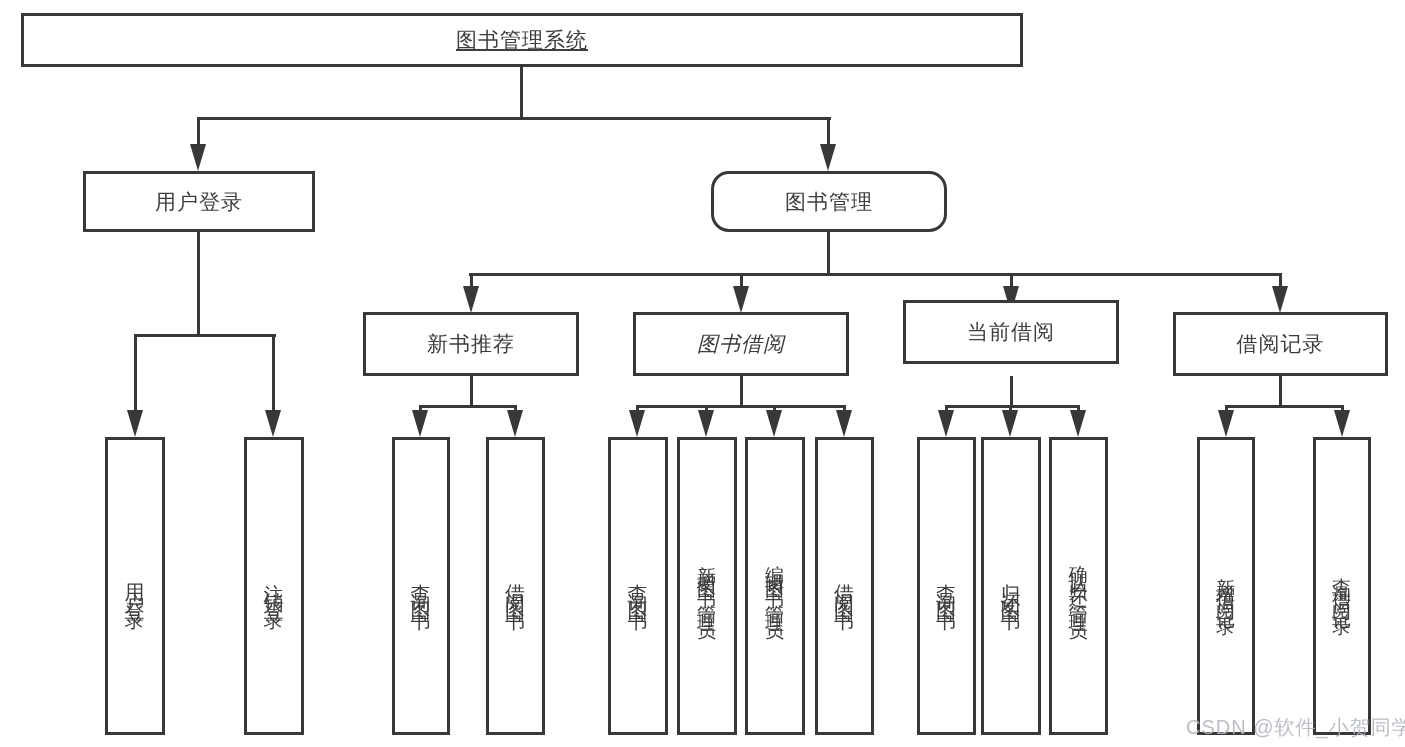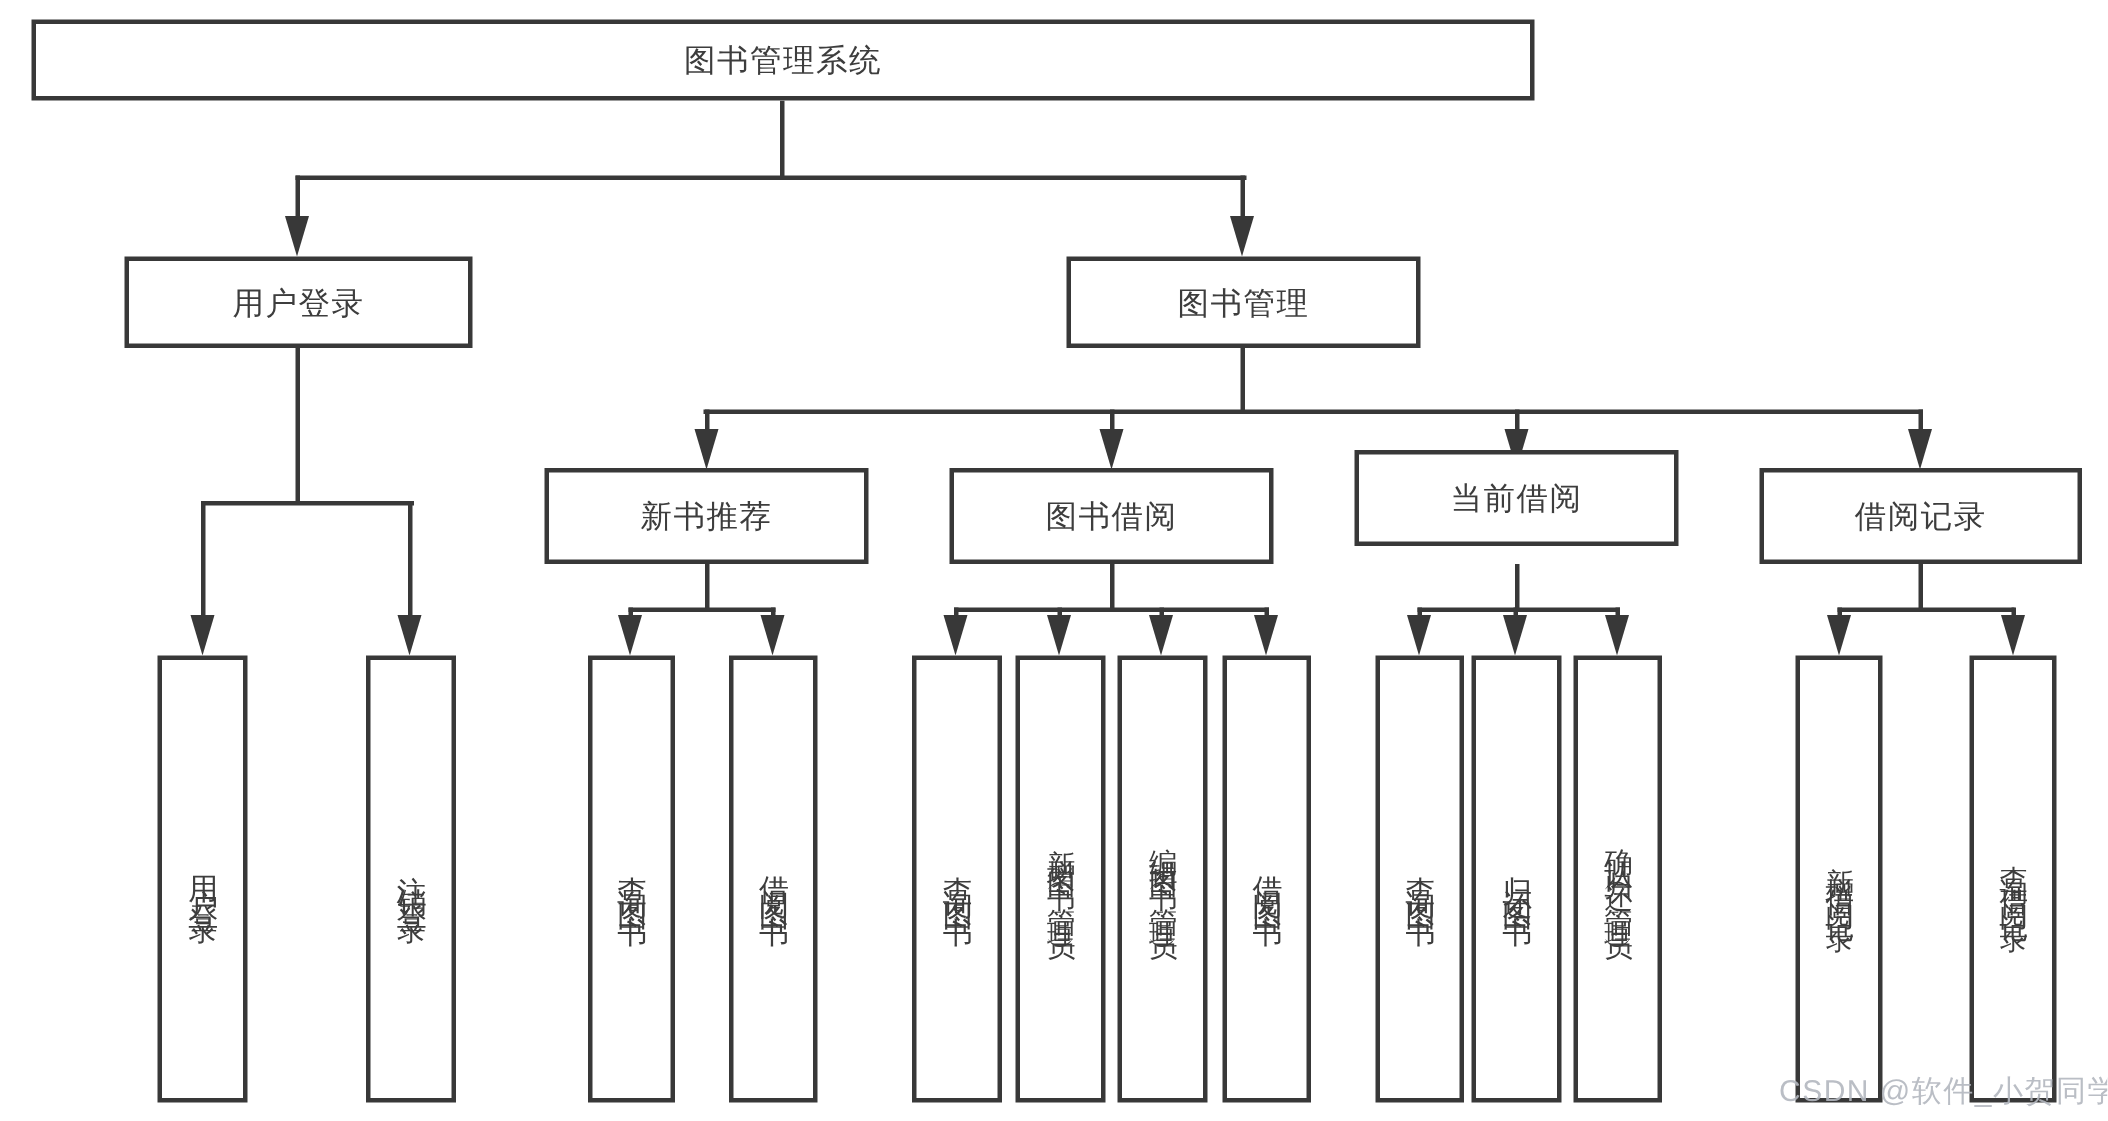--- a/index.html
+++ b/index.html
@@ -51,35 +51,35 @@
     z-index:3;
     letter-spacing:1px;
     white-space:nowrap;
   }
 </style>
 </head>
 <body>
 
 <div id="stage">
 
-  <div class="box hlabel" style="left:21px;top:13px;width:1002px;height:54px;">
+  <div class="box hlabel" style="left:21px;top:13px;width:1002px;height:54px;text-decoration:underline;">
     <span>图书管理系统</span>
   </div>
 
   <div class="box hlabel" style="left:83px;top:171px;width:232px;height:61px;">
     <span>用户登录</span>
   </div>
-  <div class="box hlabel" style="left:711px;top:171px;width:236px;height:61px;">
+  <div class="box hlabel" style="left:711px;top:171px;width:236px;height:61px;border-radius:18px;">
     <span>图书管理</span>
   </div>
 
   <div class="box hlabel" style="left:363px;top:312px;width:216px;height:64px;">
     <span>新书推荐</span>
   </div>
-  <div class="box hlabel" style="left:633px;top:312px;width:216px;height:64px;">
+  <div class="box hlabel" style="left:633px;top:312px;width:216px;height:64px;font-style:italic;">
     <span>图书借阅</span>
   </div>
   <div class="box hlabel" style="left:903px;top:300px;width:216px;height:64px;">
     <span>当前借阅</span>
   </div>
   <div class="box hlabel" style="left:1173px;top:312px;width:215px;height:64px;">
     <span>借阅记录</span>
   </div>
 
   <div class="box vbox" style="left:105px;top:437px;width:60px;height:298px;">

